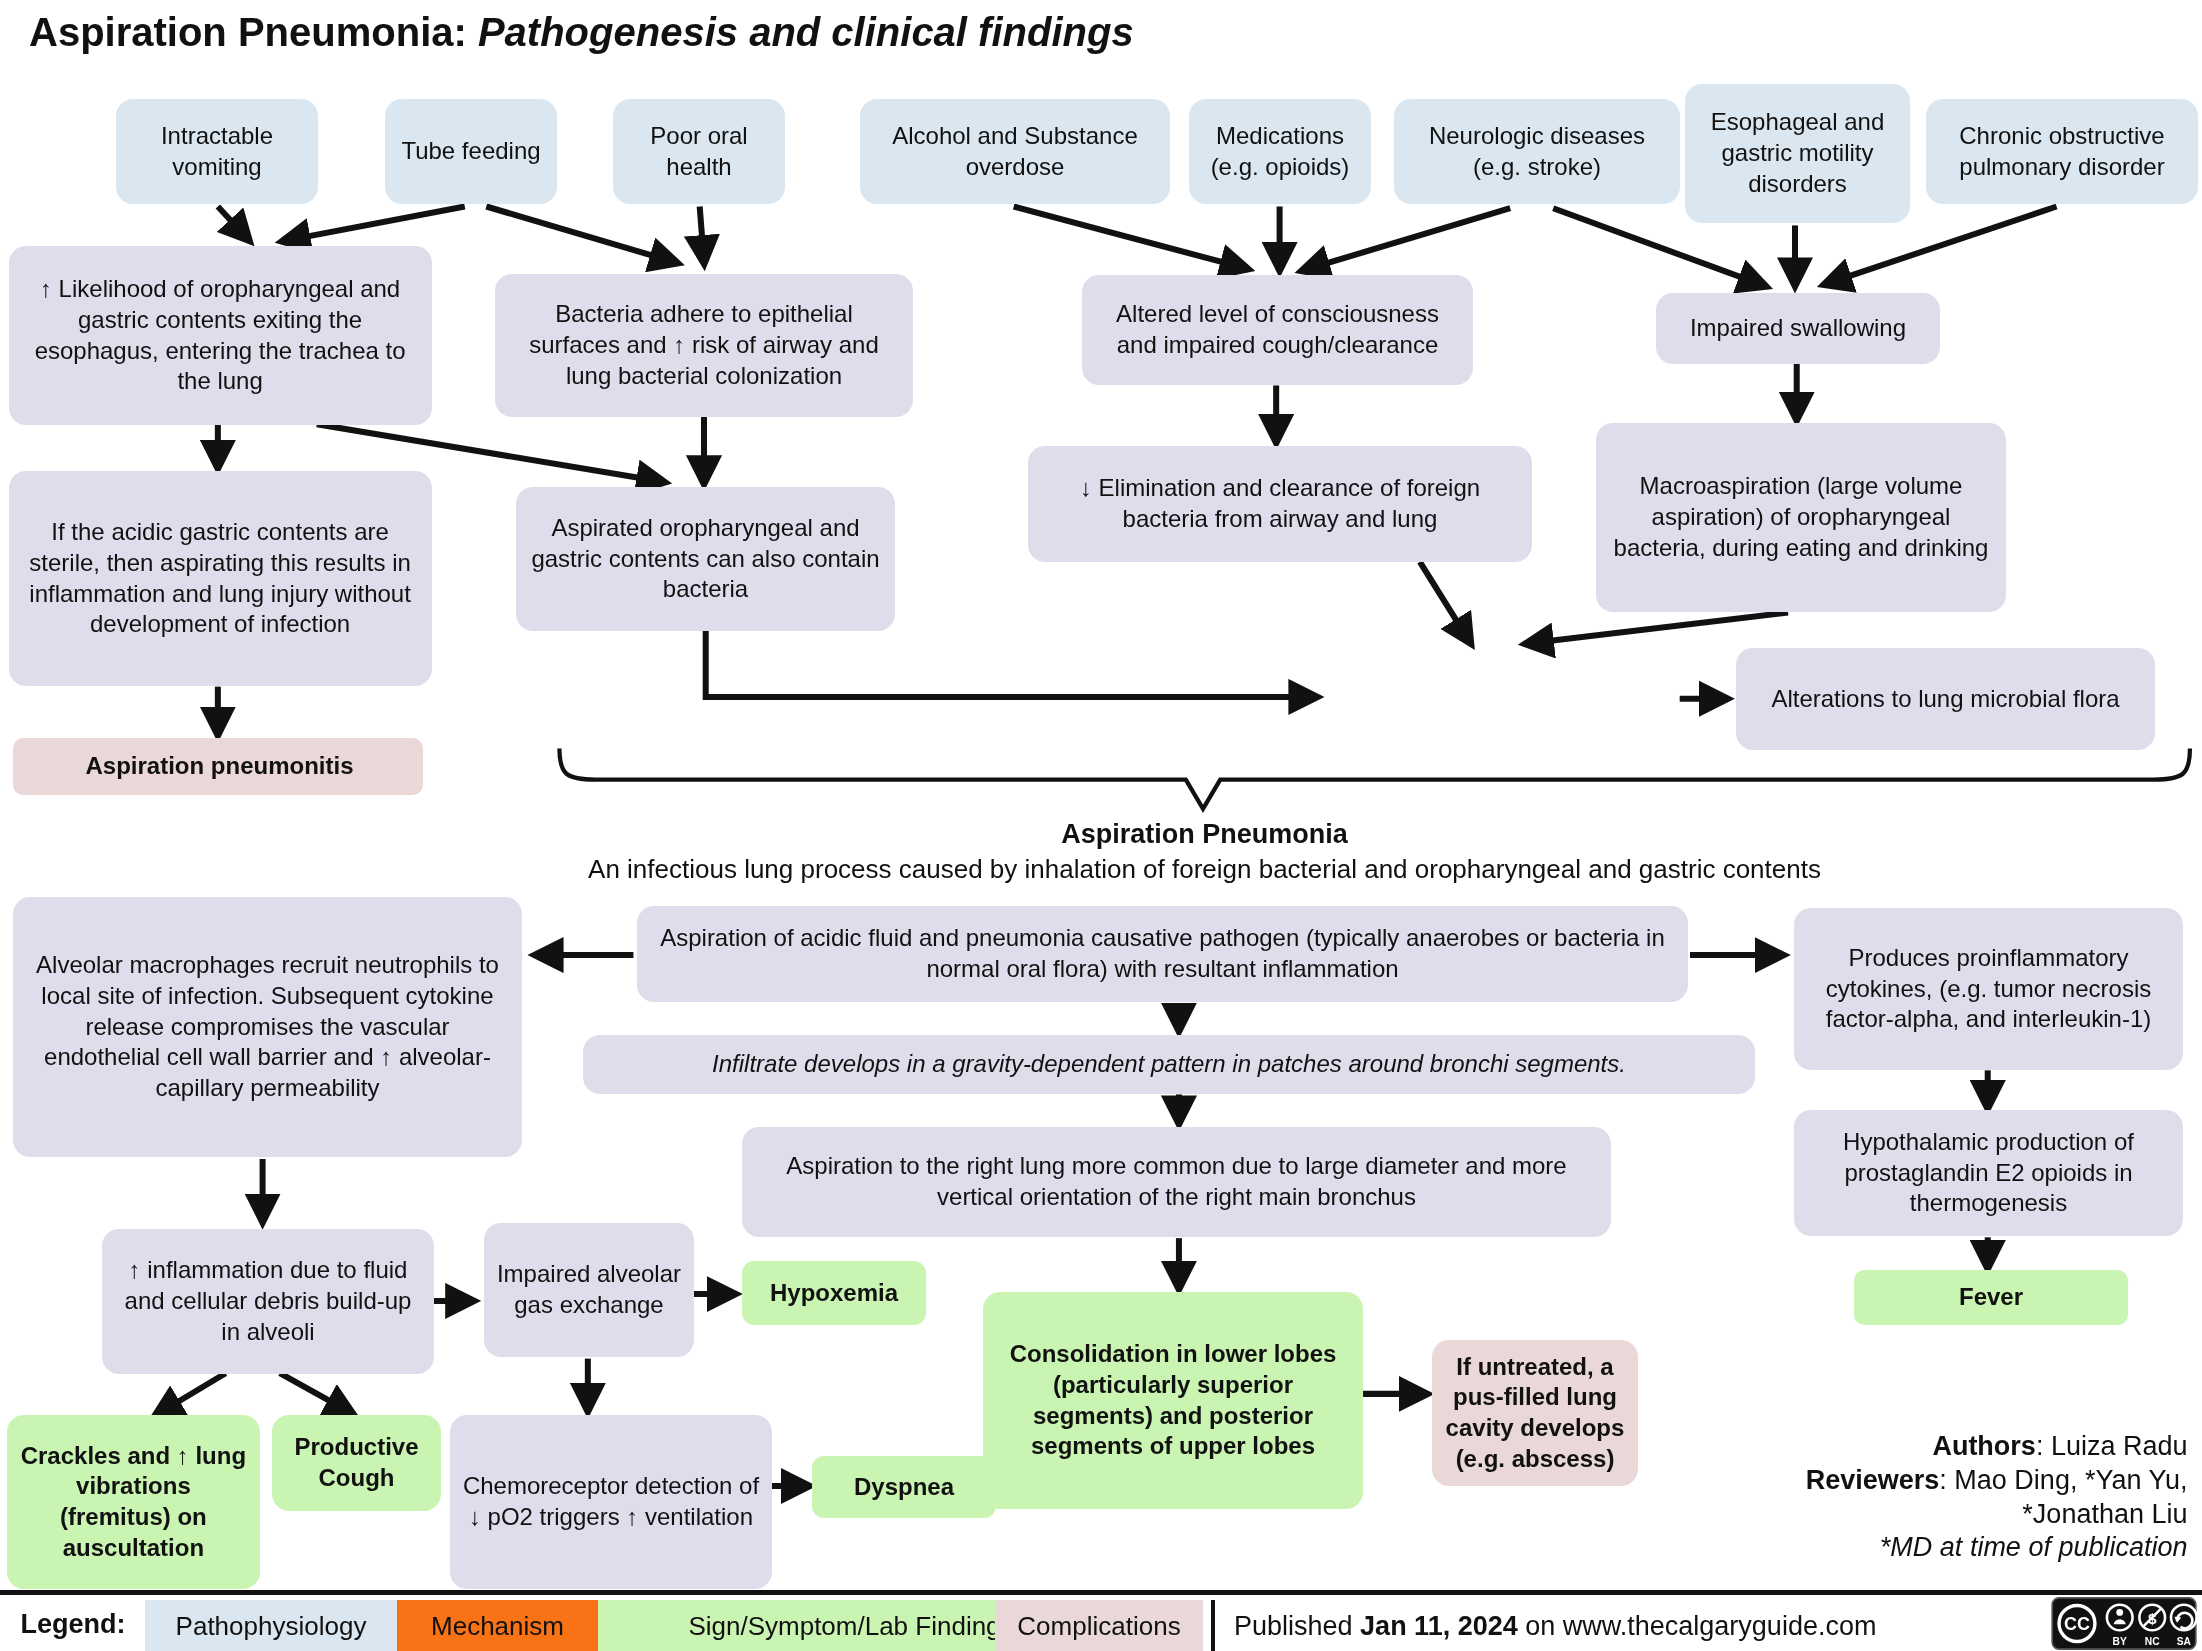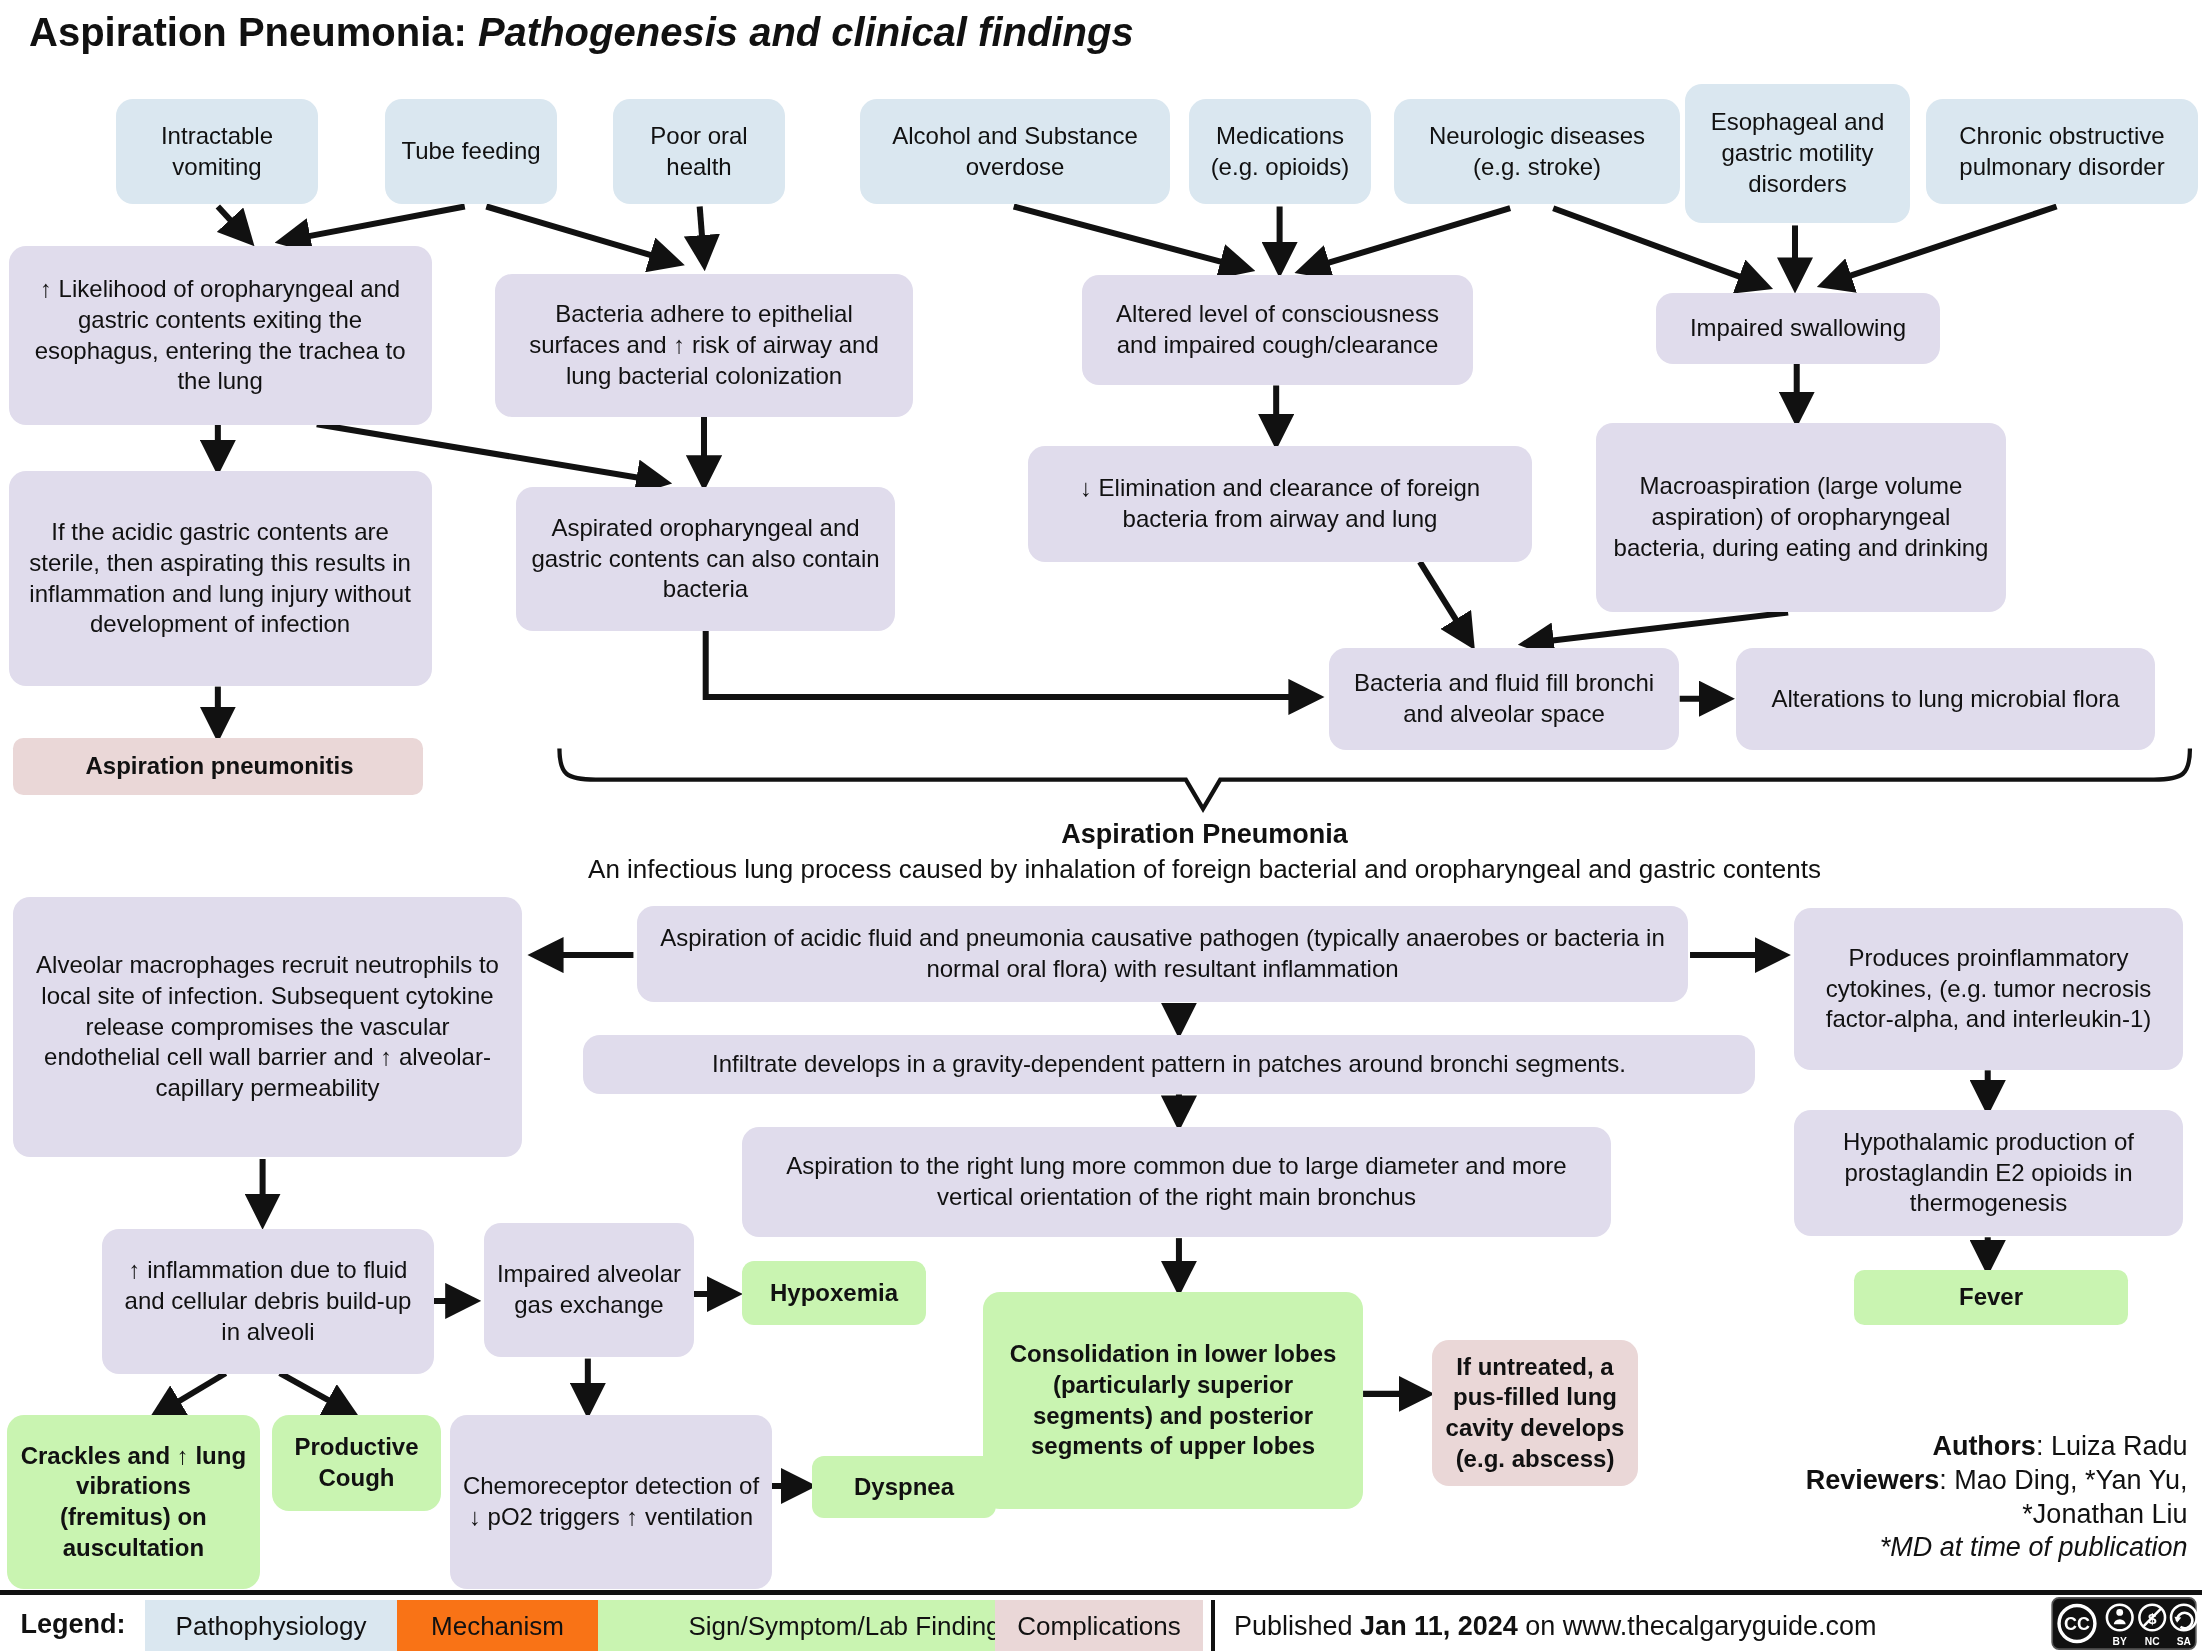--- a/index.html
+++ b/index.html
@@ -140,40 +140,37 @@
   <div class="box mech" style="left:1028px;top:446px;width:504px;height:116px;">
       <span>↓ Elimination and clearance of foreign bacteria from airway and lung</span>
     </div>
   <div class="box mech" style="left:1596px;top:423px;width:410px;height:189px;">
       <span>Macroaspiration (large volume aspiration) of oropharyngeal bacteria, during eating and drinking</span>
     </div>
 
   <div class="box comp" style="left:13px;top:738px;width:410px;height:57px;border-radius:10.3px;padding-left:15px;">
       <span>Aspiration pneumonitis</span>
     </div>
-  <div class="box mech" style="left:1329px;top:648px;width:350px;height:102px;">
-      <span>Bacteria and fluid fill bronchi and alveolar space</span>
-    </div>
   <div class="box mech" style="left:1736px;top:648px;width:419px;height:102px;">
       <span>Alterations to lung microbial flora</span>
     </div>
 
   <div class="h-pneumonia">Aspiration Pneumonia</div>
   <div class="sub-pneumonia">An infectious lung process caused by inhalation of foreign bacterial and oropharyngeal and gastric contents</div>
 
   <div class="box mech" style="left:13px;top:897px;width:509px;height:260px;">
       <span>Alveolar macrophages recruit neutrophils to local site of infection. Subsequent cytokine release compromises the vascular endothelial cell wall barrier and ↑ alveolar-capillary permeability</span>
     </div>
   <div class="box mech" style="left:637px;top:906px;width:1051px;height:96px;">
       <span>Aspiration of acidic fluid and pneumonia causative pathogen (typically anaerobes or bacteria in normal oral flora) with resultant inflammation</span>
     </div>
   <div class="box mech" style="left:1794px;top:908px;width:389px;height:162px;">
       <span>Produces proinflammatory cytokines, (e.g. tumor necrosis factor-alpha, and interleukin-1)</span>
     </div>
-  <div class="box mech" style="left:583px;top:1035px;width:1172px;height:59px;">
+  <div class="box mech" style="left:583px;top:1035px;width:1172px;height:59px;font-style:italic;">
       <span>Infiltrate develops in a gravity-dependent pattern in patches around bronchi segments.</span>
     </div>
   <div class="box mech" style="left:742px;top:1127px;width:869px;height:110px;">
       <span>Aspiration to the right lung more common due to large diameter and more vertical orientation of the right main bronchus</span>
     </div>
   <div class="box mech" style="left:1794px;top:1110px;width:389px;height:126px;">
       <span>Hypothalamic production of prostaglandin E2 opioids in thermogenesis</span>
     </div>
   <div class="box sign" style="left:1854px;top:1270px;width:274px;height:55px;border-radius:10.3px;">
       <span>Fever</span>

